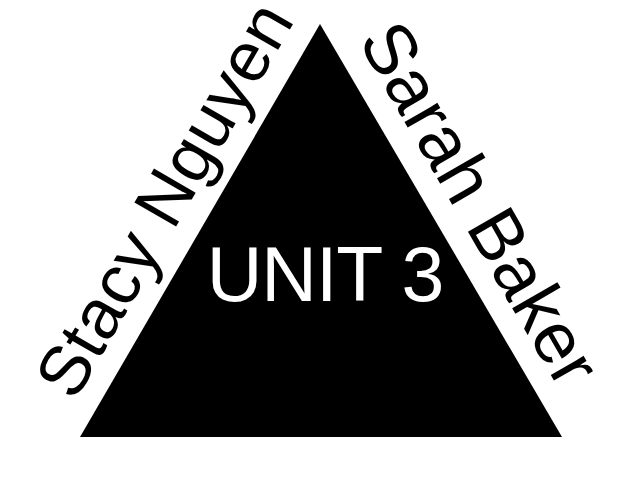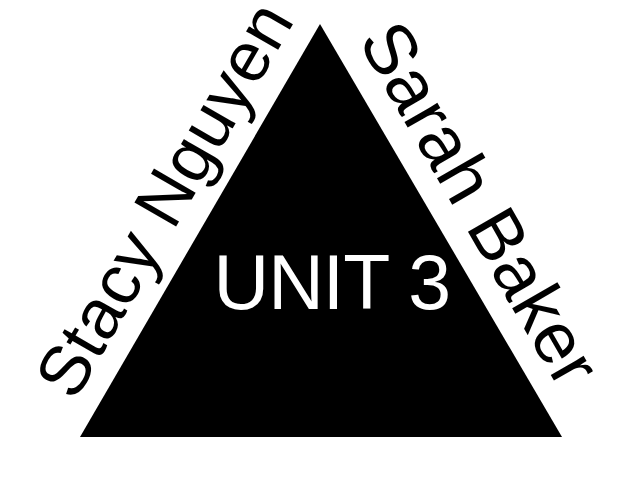--- a/index.html
+++ b/index.html
@@ -1,21 +1,21 @@
 <!DOCTYPE html>
 <html><head>
 <meta charset="utf-8">
 <style>
   html, body { margin:0; padding:0; background:#ffffff; }
   .canvas { position:relative; width:640px; height:480px; overflow:hidden; background:#ffffff; }
   .tri { position:absolute; left:0; top:0; }
   .label { position:absolute; font-family:"Liberation Sans", sans-serif; color:#000000; white-space:nowrap; line-height:1; transform-origin:0 100%; font-weight:normal; }
   .left-label { left:84px; top:338px; font-size:70px; transform:rotate(-60deg); letter-spacing:0.5px; }
   .right-label { left:348px; top:-26px; font-size:72px; transform:rotate(60deg); letter-spacing:0.5px; }
-  .center { position:absolute; left:200px; top:244px; width:250px; text-align:right; font-family:"Liberation Sans", sans-serif; font-size:77px; color:#ffffff; line-height:1; letter-spacing:-1px; font-weight:normal; }
+  .center { position:absolute; left:200px; top:236px; width:250px; text-align:center; font-family:"Liberation Sans", sans-serif; font-size:77px; color:#ffffff; line-height:1; letter-spacing:-1px; font-weight:normal; }
 </style>
 </head>
 <body>
 
 <div class="canvas">
   <span class="label left-label">Stacy Nguyen</span>
   <span class="label right-label">Sarah Baker</span>
   <svg class="tri" width="640" height="480">
     <polygon points="320,24 80,437 562,437" fill="#000000"></polygon>
   </svg>

